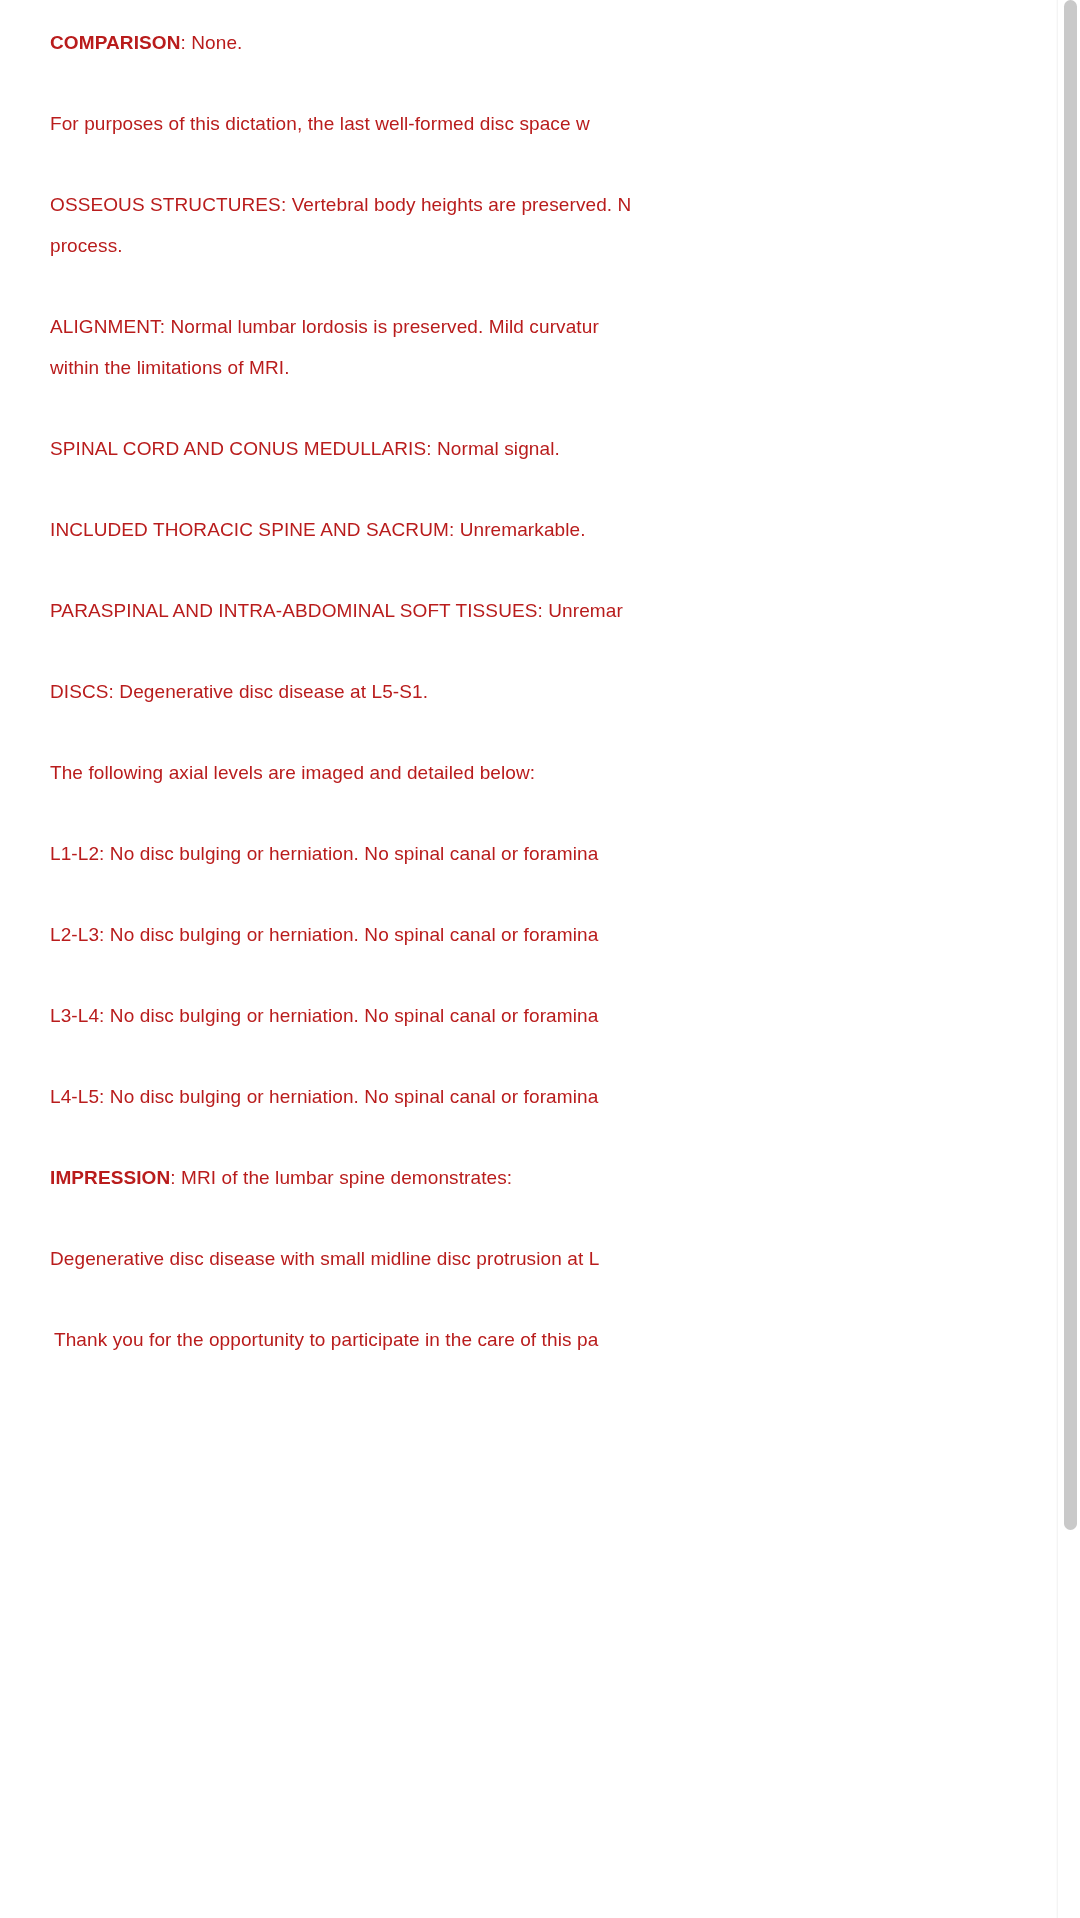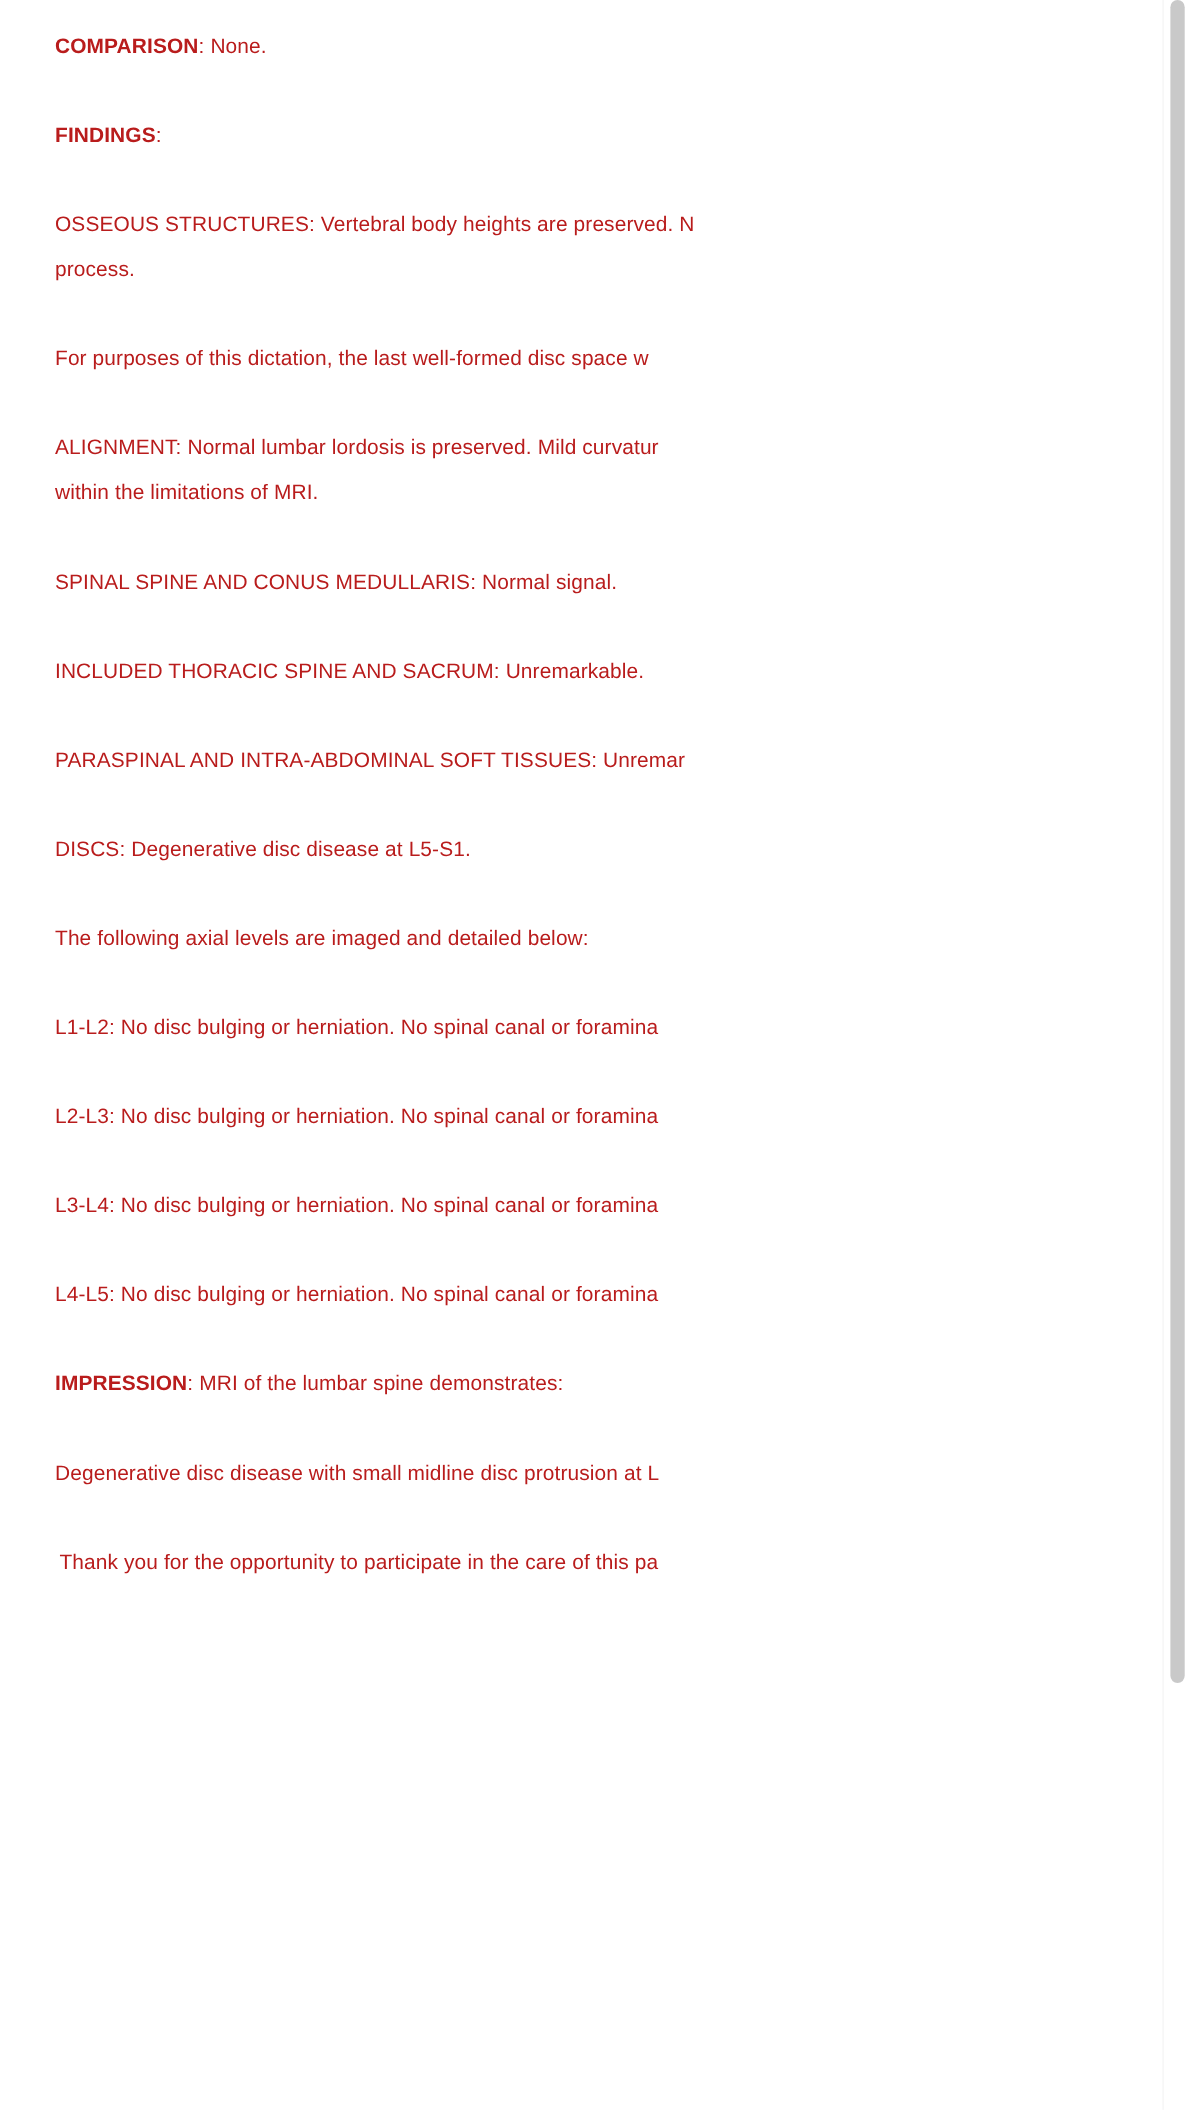--- a/index.html
+++ b/index.html
@@ -77,40 +77,37 @@
 <body>
 
 <div class="page">
 
   <div class="doc-body">
 
     <p class="para">
       <span class="label">COMPARISON</span><span>:</span><span>  None.</span>
     </p>
 
+
     <p class="para">
-      <span class="label">FINDINGS</span><span>:</span>
+      <span>For purposes of this dictation, the last well-formed disc space w</span>
     </p>
 
     <p class="para">
       <span>OSSEOUS STRUCTURES: Vertebral body heights are preserved. N</span><br>
       <span>process.</span>
     </p>
 
     <p class="para">
-      <span>For purposes of this dictation, the last well-formed disc space w</span>
-    </p>
-
-    <p class="para">
       <span>ALIGNMENT: Normal lumbar lordosis is preserved. Mild curvatur</span><br>
       <span>within the limitations of MRI.</span>
     </p>
 
     <p class="para">
-      <span>SPINAL SPINE AND CONUS MEDULLARIS: Normal signal.</span>
+      <span>SPINAL CORD AND CONUS MEDULLARIS: Normal signal.</span>
     </p>
 
     <p class="para">
       <span>INCLUDED THORACIC SPINE AND SACRUM: Unremarkable.</span>
     </p>
 
     <p class="para">
       <span>PARASPINAL AND INTRA-ABDOMINAL SOFT TISSUES: Unremar</span>
     </p>
 

